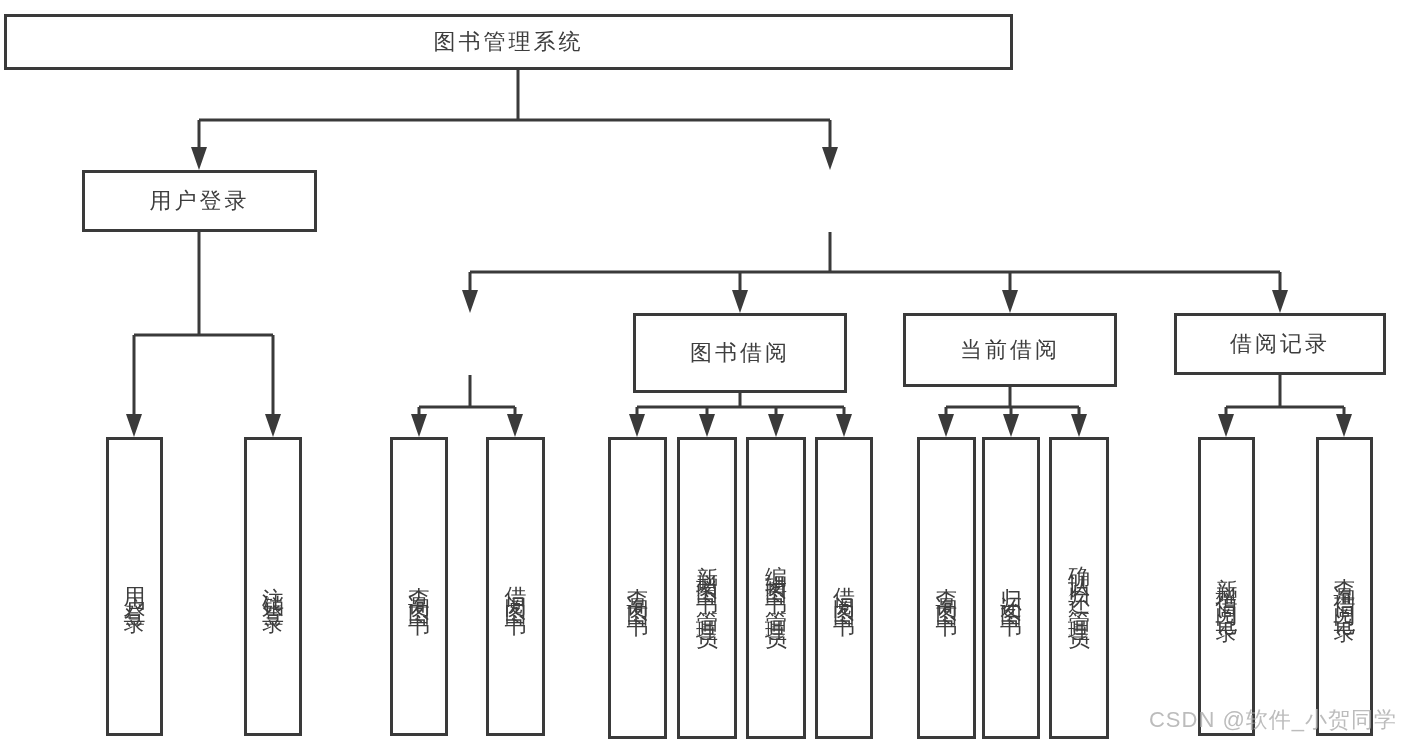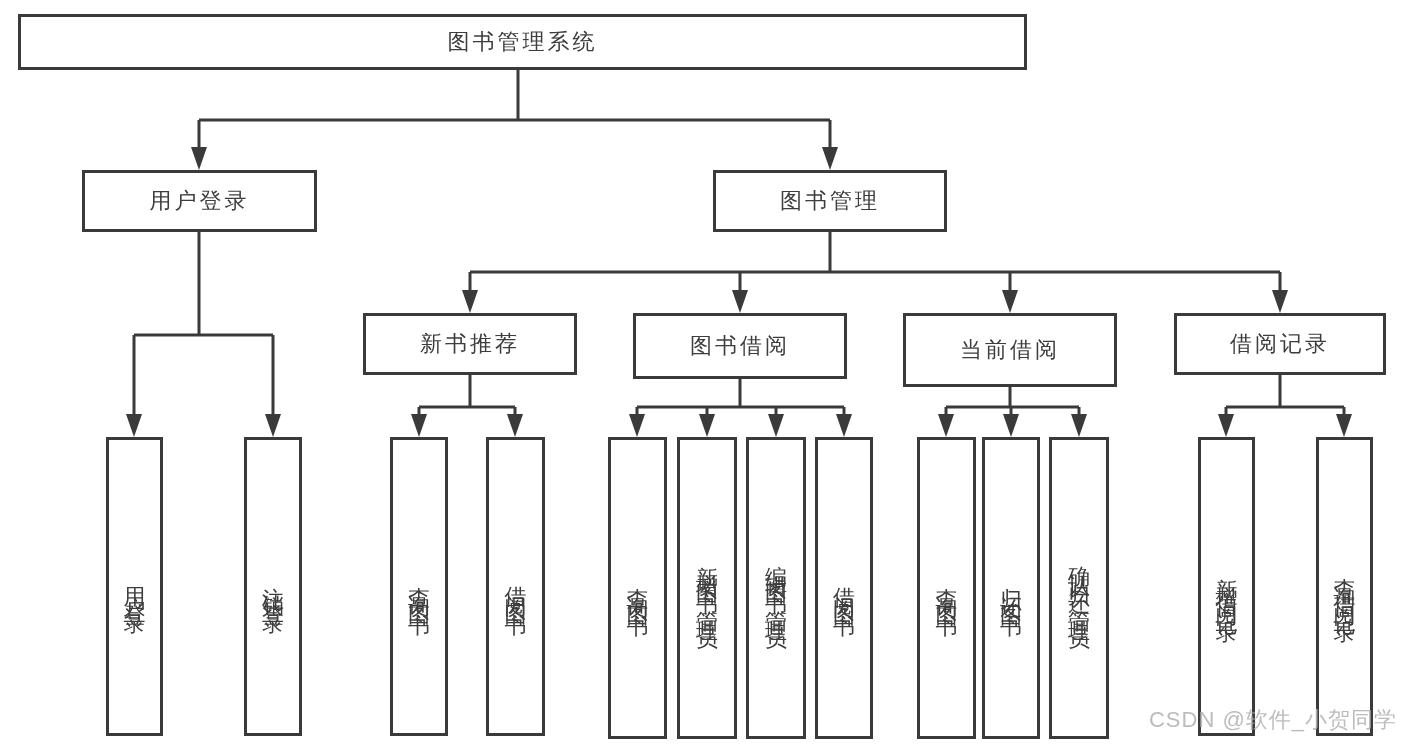--- a/index.html
+++ b/index.html
@@ -119,35 +119,29 @@
       <polygon points="1071,414 1087,414 1079,437"></polygon>
     </g>
 
     <g>
       <path d="M1280 375 V407 M1226 407 H1344 M1226 407 V415 M1344 407 V415"></path>
       <polygon points="1218,414 1234,414 1226,437"></polygon>
       <polygon points="1336,414 1352,414 1344,437"></polygon>
     </g>
   </svg>
 
-  <div class="node h" style="left:18px; top:14px; width:1009px; height:56px;">
+  <div class="node h" style="left:4px; top:14px; width:1009px; height:56px;">
     <span>图书管理系统</span>
   </div>
 
   <div class="node h" style="left:82px; top:170px; width:235px; height:62px;">
     <span>用户登录</span>
   </div>
-  <div class="node h" style="left:713px; top:170px; width:234px; height:62px;">
-    <span>图书管理</span>
-  </div>
 
-  <div class="node h" style="left:363px; top:313px; width:214px; height:62px;">
-    <span>新书推荐</span>
-  </div>
-  <div class="node h" style="left:633px; top:313px; width:214px; height:66px;">
+  <div class="node h" style="left:633px; top:313px; width:214px; height:80px;">
     <span>图书借阅</span>
   </div>
   <div class="node h" style="left:903px; top:313px; width:214px; height:74px;">
     <span>当前借阅</span>
   </div>
   <div class="node h" style="left:1174px; top:313px; width:212px; height:62px;">
     <span>借阅记录</span>
   </div>
 
   <div class="node v" style="left:106px; top:437px; width:57px; height:299px;">

